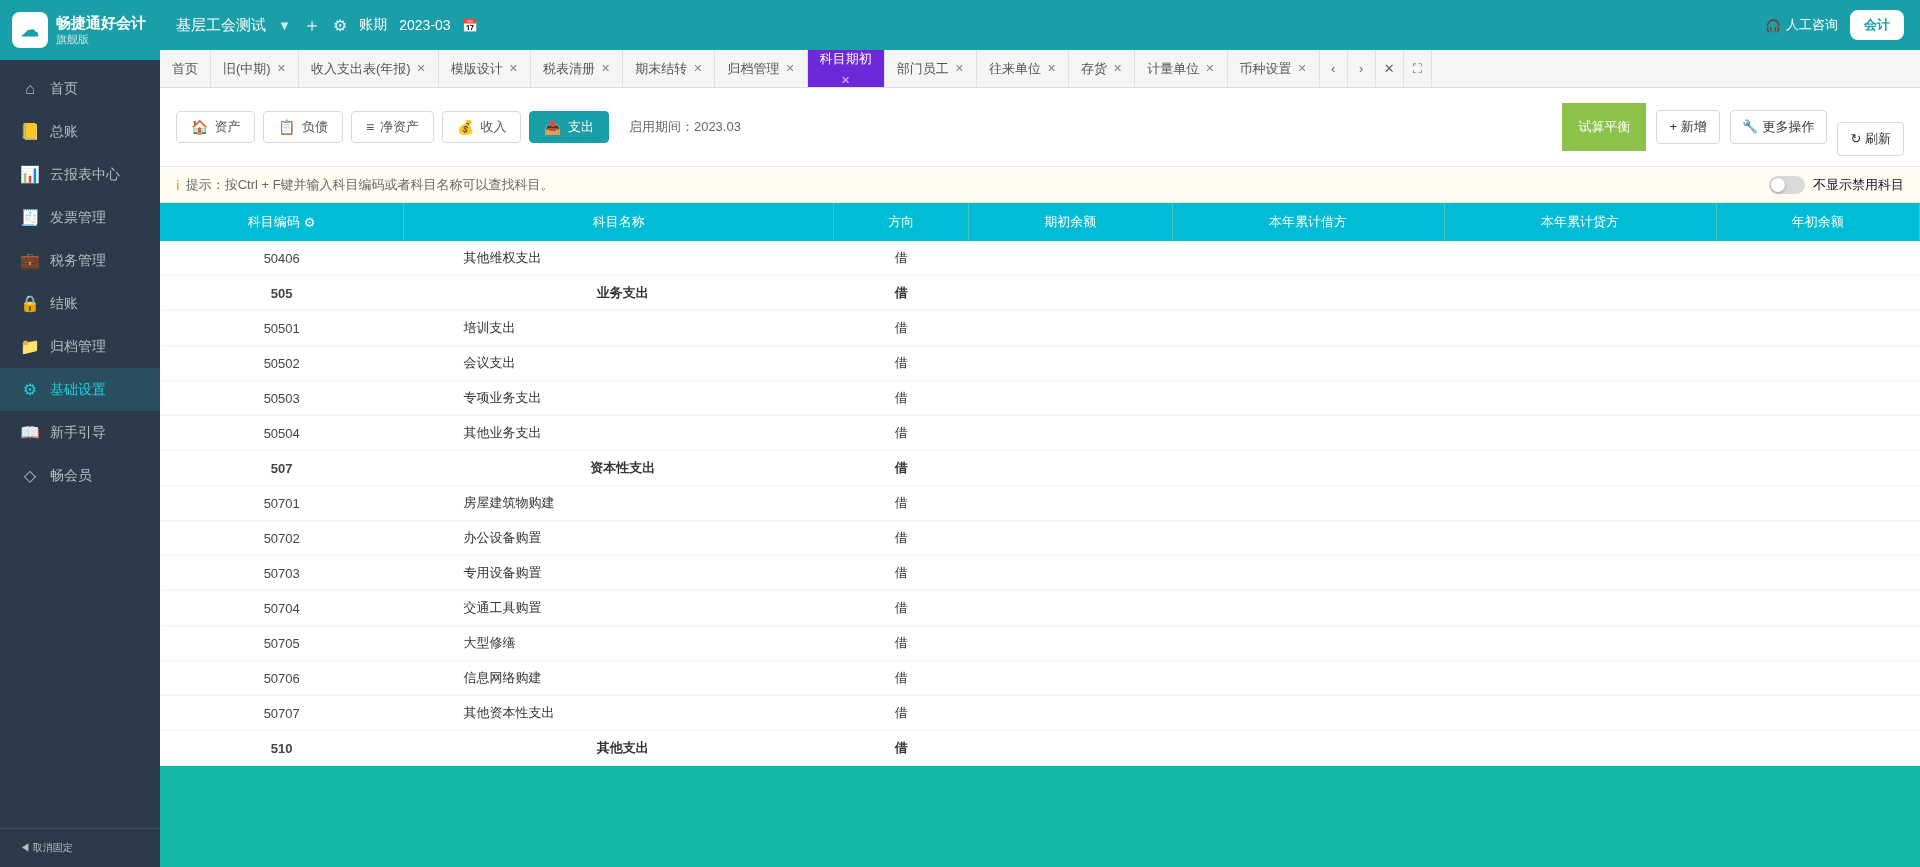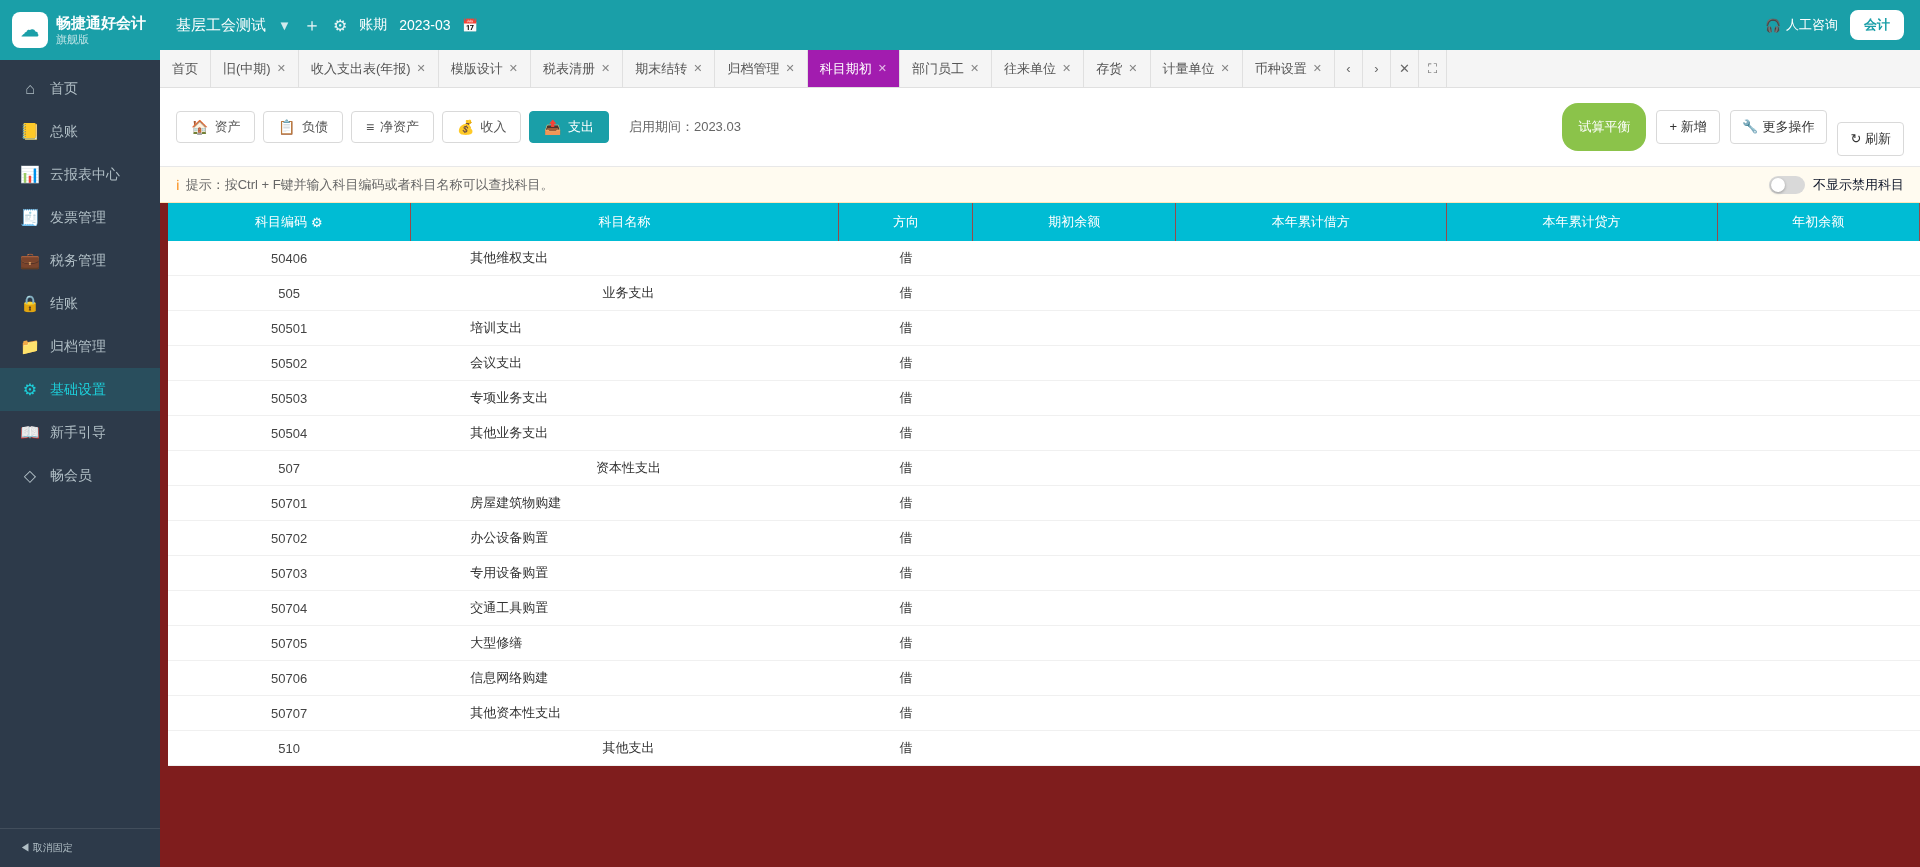--- a/index.html
+++ b/index.html
@@ -104,21 +104,21 @@
       align-items: center;
       padding: 0 12px;
       height: 38px;
       font-size: 13px;
       color: #555;
       cursor: pointer;
       white-space: nowrap;
       border-right: 1px solid #e0e0e0;
       gap: 6px;
     }
-    .tab-item.active { background: #a21caf; color: white; }
+    .tab-item.active { background: #6d28d9; color: white; flex-direction: column; }
     .tab-close { font-size: 11px; opacity: 0.7; cursor: pointer; }
     .tab-nav-btn { width: 28px; height: 38px; display: flex; align-items: center; justify-content: center; cursor: pointer; color: #666; border-right: 1px solid #e0e0e0; }
 
     
     .page-header {
       background: white;
       padding: 10px 16px;
       display: flex;
       align-items: center;
       gap: 8px;
@@ -136,21 +136,21 @@
     }
     .category-btn.active { background: #1a9fa8; color: white; border-color: #1a9fa8; }
     .category-btn:not(.active) { color: #555; border-color: #d9d9d9; background: white; }
     .cat-icon { font-size: 14px; }
     .period-info { margin-left: 12px; color: #666; font-size: 13px; }
     .header-right { margin-left: auto; display: flex; align-items: center; gap: 10px; }
     .btn-calc {
       background: #8bc34a;
       color: white;
       border: none;
-      border-radius: 16px;
+      border-radius: 0;
       padding: 15px 16px;
       font-size: 13px;
       cursor: pointer;
       font-weight: 500;
     }
     .btn-add {
       background: white;
       color: #333;
       border: 1px solid #d9d9d9;
       border-radius: 4px;
@@ -224,22 +224,21 @@
       top: 2px;
       left: 2px;
       box-shadow: 0 1px 3px rgba(0,0,0,0.3);
     }
 
     
     .table-container {
       flex: 1;
       overflow-y: auto;
       overflow-x: hidden;
-      background: #7f1d1d;
-      padding-left: 8px;
+      background: #14b8a6;
     }
     .data-table {
       width: 100%;
       border-collapse: collapse;
     }
     .data-table thead th {
       background: #00bcd4;
       color: white;
       padding: 10px 12px;
       font-size: 13px;
@@ -254,21 +253,21 @@
     .data-table tbody tr { background: white; }
     .data-table tbody td {
       padding: 8px 12px;
       font-size: 13px;
       color: #333;
       border-bottom: 1px solid #f0f0f0;
       text-align: center;
     }
     .data-table tbody td:nth-child(2) { text-align: left; padding-left: 60px; }
     .data-table tbody td:first-child { color: #444; }
-    .data-table tbody tr.parent-row td { font-weight: 400; text-align: center; }
+    .data-table tbody tr.parent-row td { font-weight: 700; text-align: center; }
     .data-table tbody tr.parent-row td:nth-child(2) { padding-left: 20px; }
     .dir-cell { color: #333; }
     .th-with-icon { display: flex; align-items: center; justify-content: center; gap: 4px; }
     .settings-icon { cursor: pointer; font-size: 13px; }
 
     
     .table-container::-webkit-scrollbar { width: 8px; }
     .table-container::-webkit-scrollbar-track { background: #f1f1f1; }
     .table-container::-webkit-scrollbar-thumb { background: #ccc; border-radius: 4px; }
   </style>

